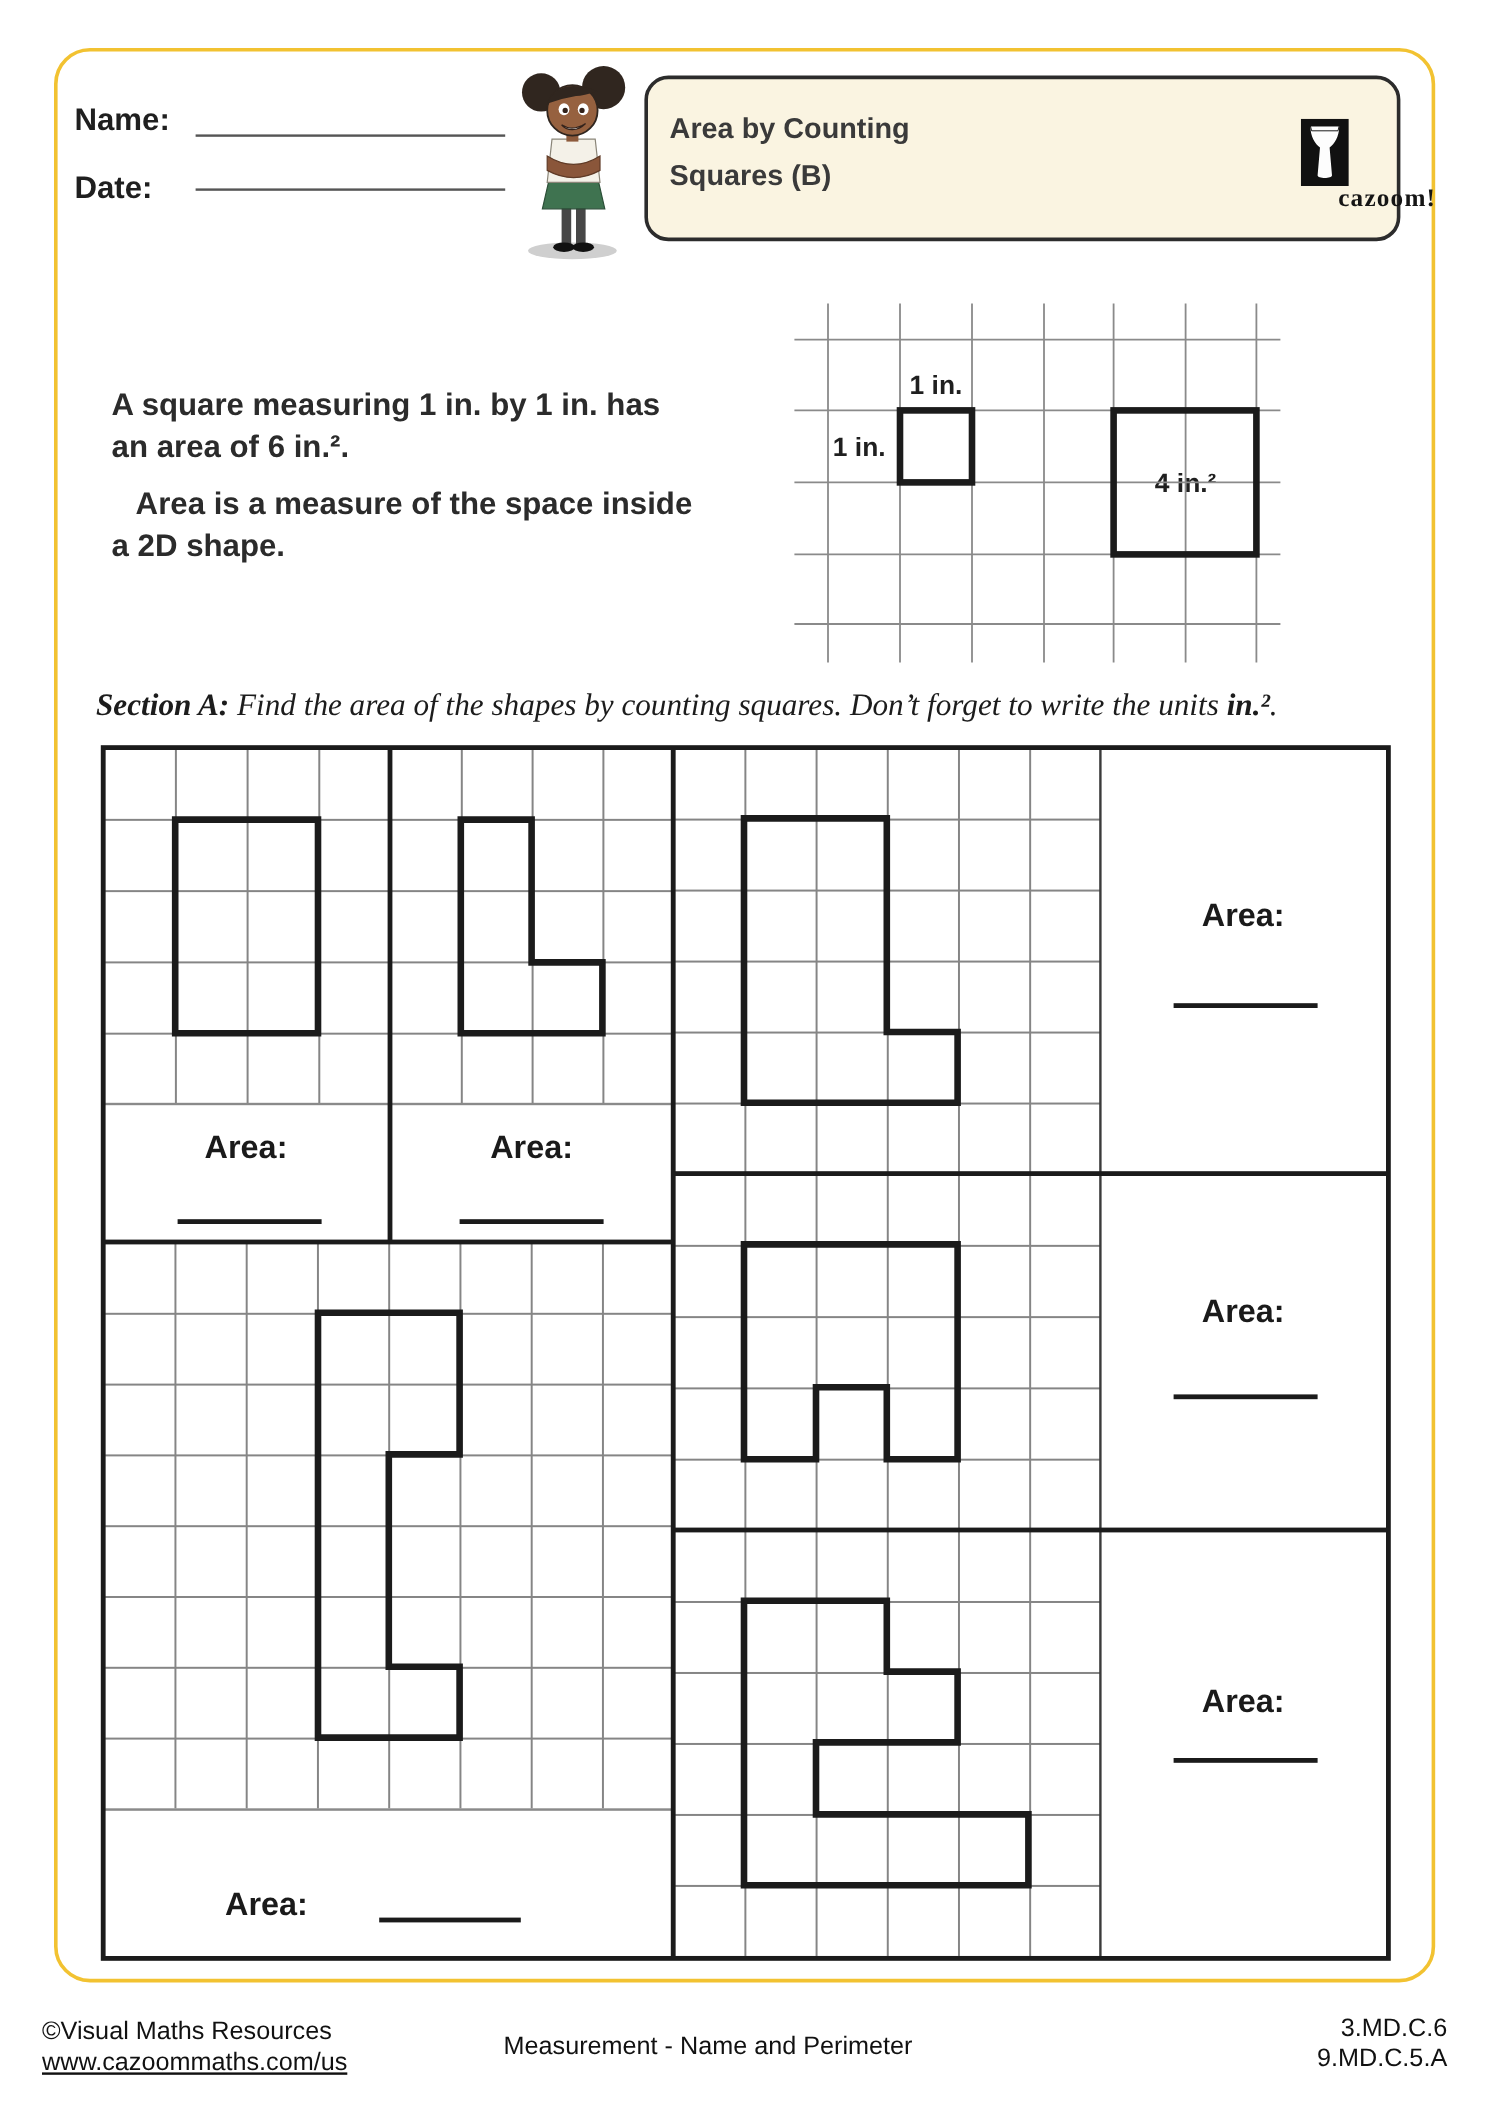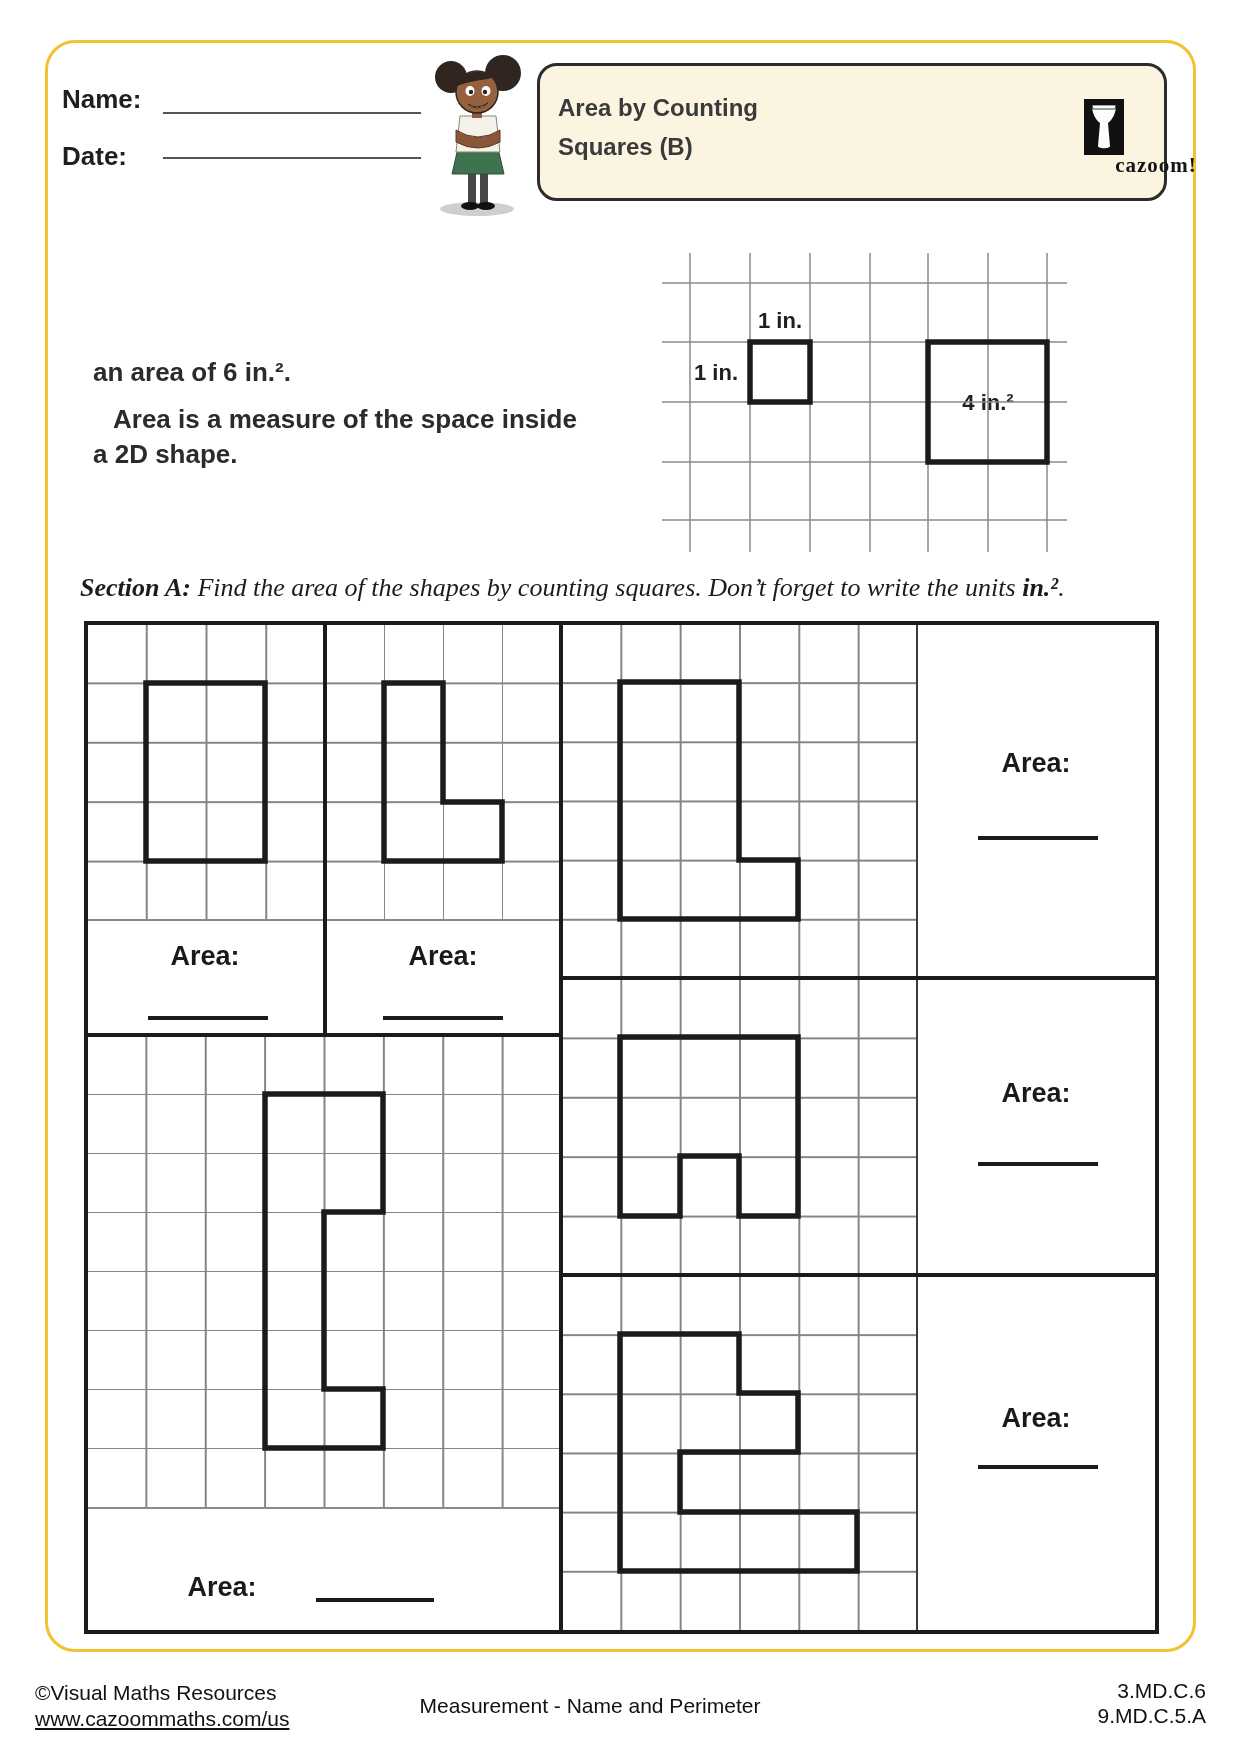--- a/index.html
+++ b/index.html
@@ -64,20 +64,21 @@
   <div class="abs titletext" style="left:558px;top:88px;">Area by Counting</div>
   <div class="abs titletext" style="left:558px;top:127px;">Squares (B)</div>
 
   <svg class="abs" style="left:1084px;top:99px;" width="40" height="56" viewBox="0 0 40 56">
     <rect x="0" y="0" width="40" height="56" fill="#111"></rect>
     <path d="M8,6 L32,6 C32,15 28,21 24,24 L26,47 C26,50 14,50 14,47 L16,24 C12,21 8,15 8,6 Z" fill="#fdfdfd"></path>
     <path d="M8,6 L32,6 L31,10 L9,10 Z" fill="#fdfdfd" stroke="#111" stroke-width="0.8"></path>
   </svg>
   <div class="abs logotext" style="left:1106px;top:153px;width:100px;">cazoom!</div>
 
+  <div class="abs intro" style="left:93px;top:322px;">A square measuring 1 in. by 1 in. has</div>
   <div class="abs intro" style="left:93px;top:357px;">an area of 6 in.².</div>
   <div class="abs intro" style="left:93px;top:404px;margin-left:20px;">Area is a measure of the space inside</div>
   <div class="abs intro" style="left:93px;top:439px;">a 2D shape.</div>
 
   <div class="abs exlabel" style="left:745px;top:308px;width:70px;text-align:center;">1 in.</div>
   <div class="abs exlabel" style="left:660px;top:360px;width:78px;text-align:right;">1 in.</div>
   <div class="abs exlabel" style="left:937px;top:390px;width:102px;text-align:center;">4 in.²</div>
 
   <div class="abs sechead" style="left:80px;top:573px;width:1080px;">
     <span class="lbl">Section A:</span><span> Find the area of the shapes by counting squares. Don’t forget to write the units </span><span class="units">in.²</span><span>.</span>

